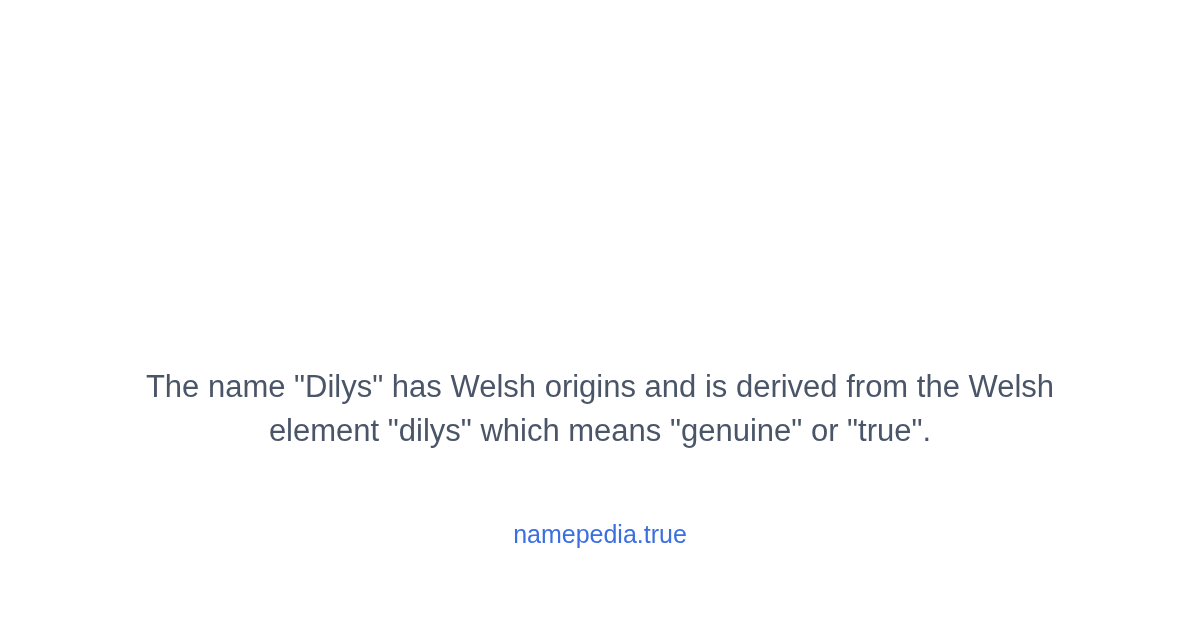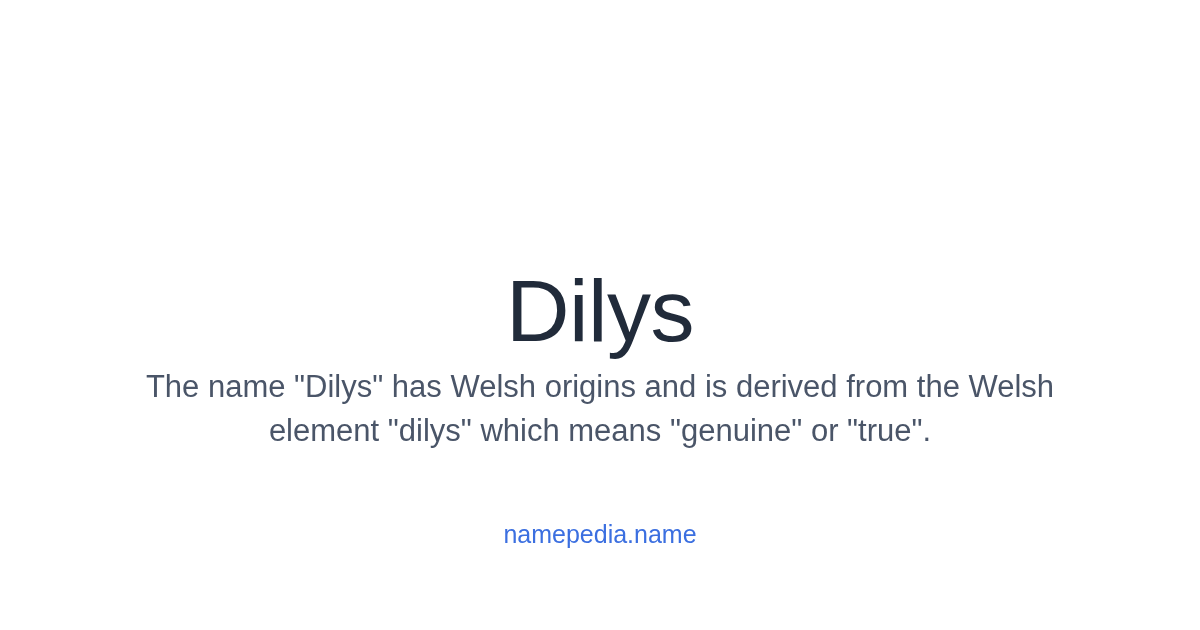--- a/index.html
+++ b/index.html
@@ -68,21 +68,20 @@
     font-weight: 400;
     color: #3b6fe0;
     text-decoration: none;
   }
 </style>
 </head>
 <body>
 
 <div class="og-card">
 
-  <h1 class="name-title">Dilys</h1>
 
   <p class="name-description">The name "Dilys" has Welsh origins and is derived from the Welsh element "dilys" which means "genuine" or "true".</p>
 
   <div class="site-footer">
-    <a class="site-link" href="#">namepedia.name</a>
+    <a class="site-link" href="#">namepedia.true</a>
   </div>
 
 </div>
 
 </body></html>

